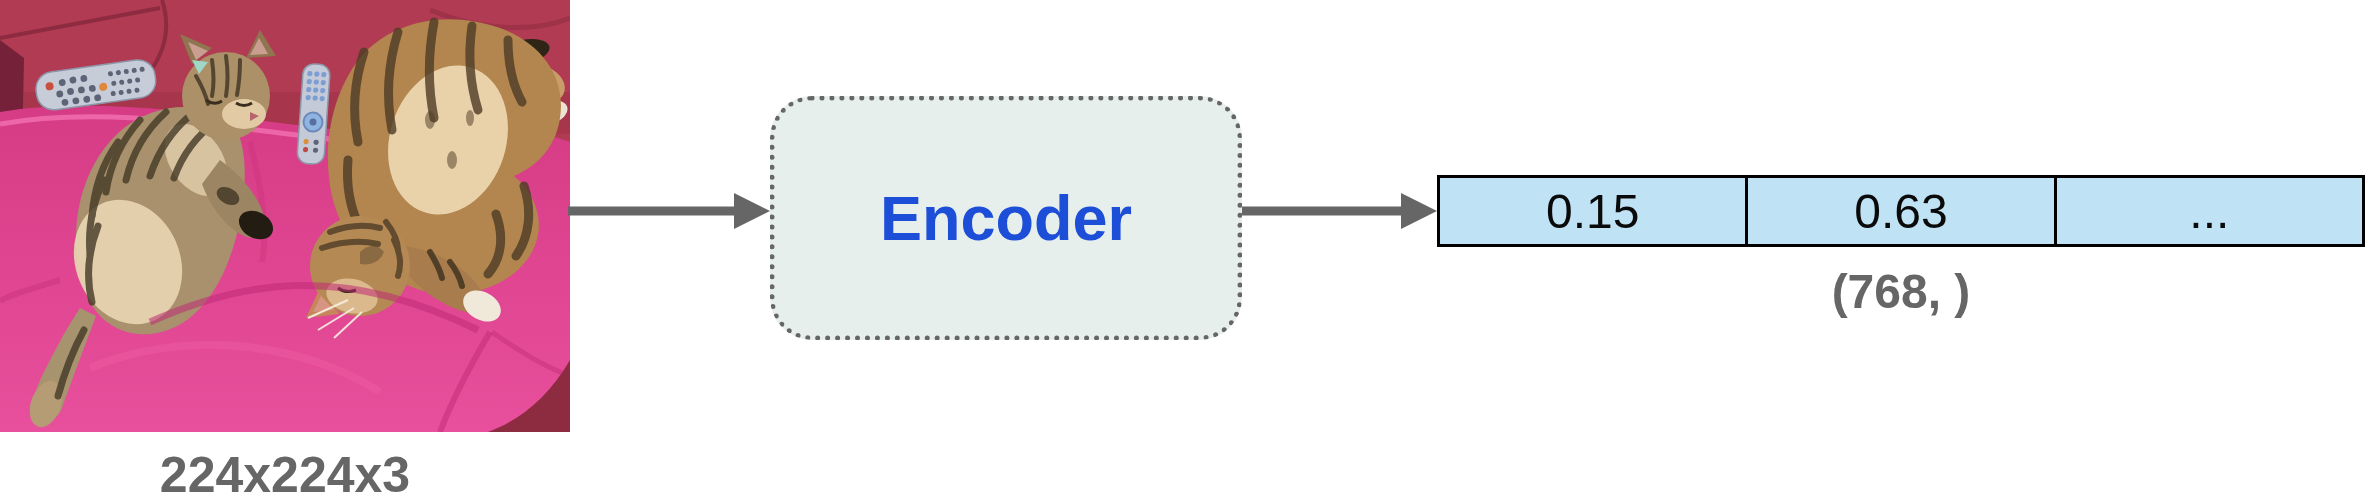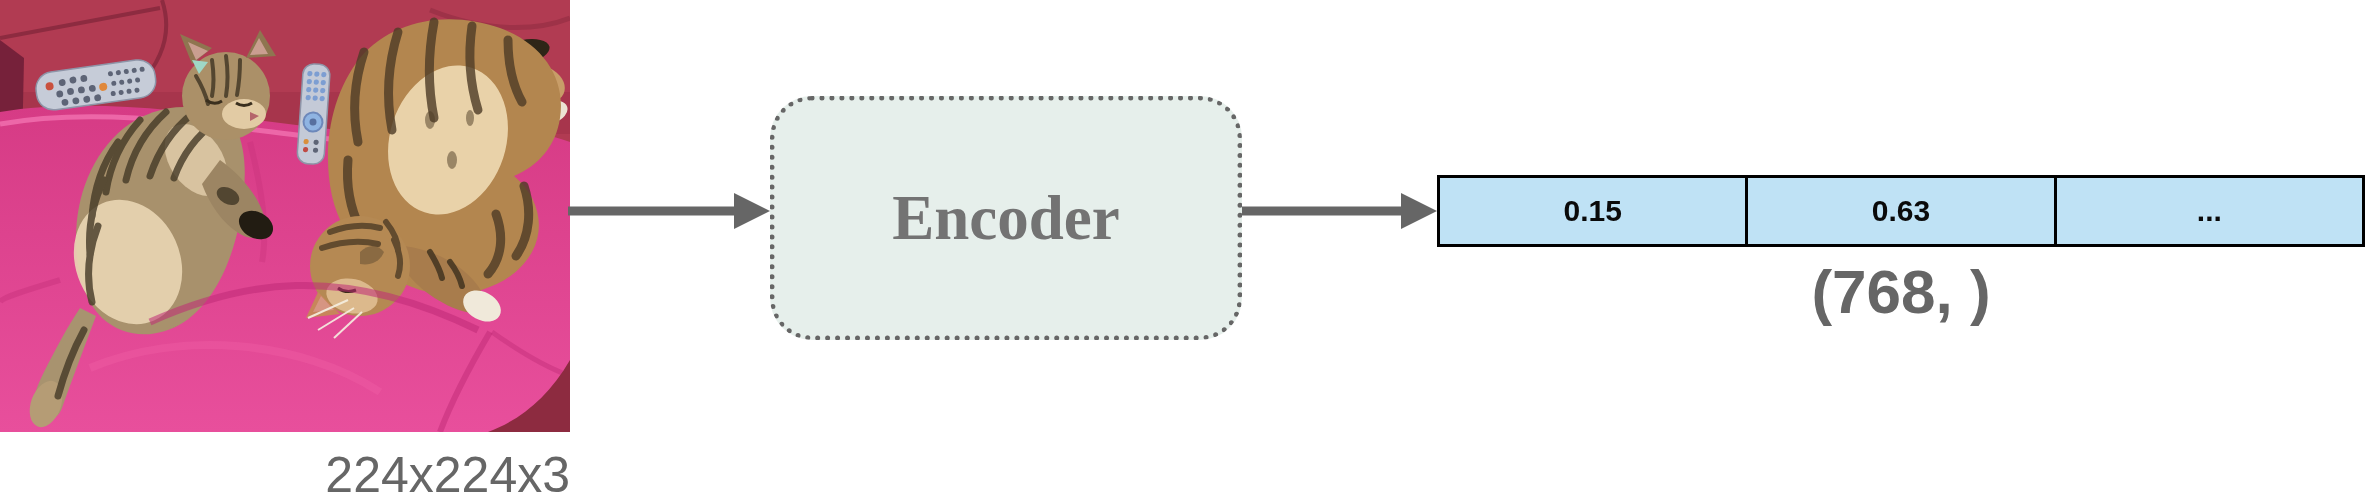--- a/index.html
+++ b/index.html
@@ -2,40 +2,40 @@
 <html><head>
 <meta charset="utf-8">
 <style>
   html,body{margin:0;padding:0;background:#ffffff;}
   body{width:2370px;height:504px;font-family:"Liberation Sans",sans-serif;}
   .canvas{position:relative;width:2370px;height:504px;background:#ffffff;overflow:hidden;}
 
   .photo{position:absolute;left:0;top:0;width:570px;height:432px;}
   .photo svg{display:block;width:100%;height:100%;}
 
-  .caption{position:absolute;left:0;top:448px;width:570px;text-align:right;
-           font-size:50px;font-weight:normal;color:#666666;line-height:54px;}
+  .caption{position:absolute;left:0;top:448px;width:570px;text-align:center;
+           font-size:50px;font-weight:bold;color:#666666;line-height:54px;}
 
   .arrow{position:absolute;}
   .arrow-1{left:568px;top:189px;}
   .arrow-2{left:1242px;top:189px;}
 
   .encoder{position:absolute;left:770px;top:96px;width:472px;height:244px;
            box-sizing:border-box;background:#e6efeb;border:5px dotted #666666;
            border-radius:42px;display:flex;align-items:center;justify-content:center;}
-  .encoder-label{font-size:63px;font-weight:bold;color:#737373;font-family:Liberation Serif, serif;}
+  .encoder-label{font-size:63px;font-weight:bold;color:#1d4ed8;}
 
   .vector{position:absolute;left:1437px;top:175px;width:928px;height:72px;
           box-sizing:border-box;display:flex;border:3px solid #000000;background:#bfe2f5;}
   .cell{flex:1;display:flex;align-items:center;justify-content:center;
-        font-size:30px;font-weight:bold;color:#0a0a0a;border-left:3px solid #000000;}
+        font-size:48px;font-weight:normal;color:#0a0a0a;border-left:3px solid #000000;}
   .cell:first-child{border-left:none;}
 
   .shape-label{position:absolute;left:1437px;top:264px;width:928px;text-align:center;
-               font-size:62px;font-weight:bold;color:#666666;line-height:56px;}
+               font-size:48px;font-weight:bold;color:#666666;line-height:56px;}
 </style>
 </head>
 <body>
 
 <div class="canvas">
 
   <figure class="photo" style="margin:0">
     <svg viewBox="0 0 570 432" preserveAspectRatio="none">
       <defs>
         <linearGradient id="blanketG" x1="0" y1="0" x2="0" y2="1">

